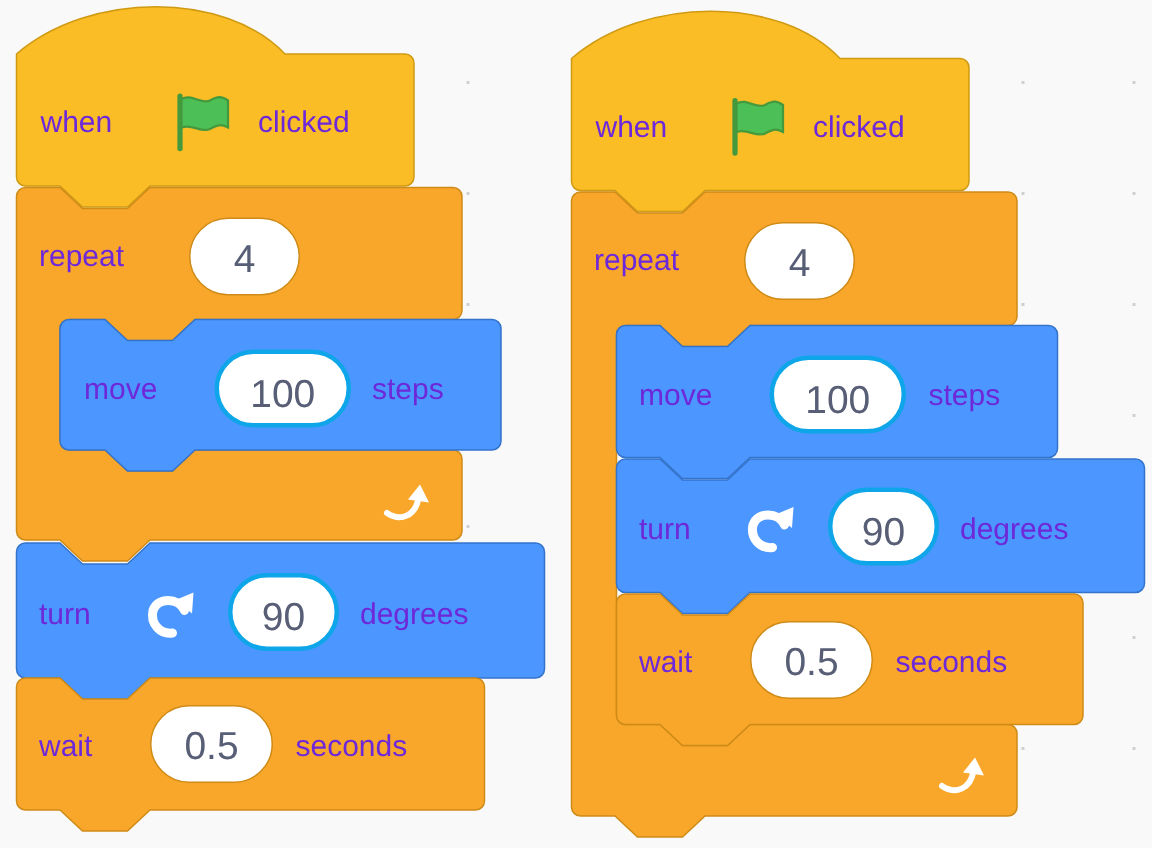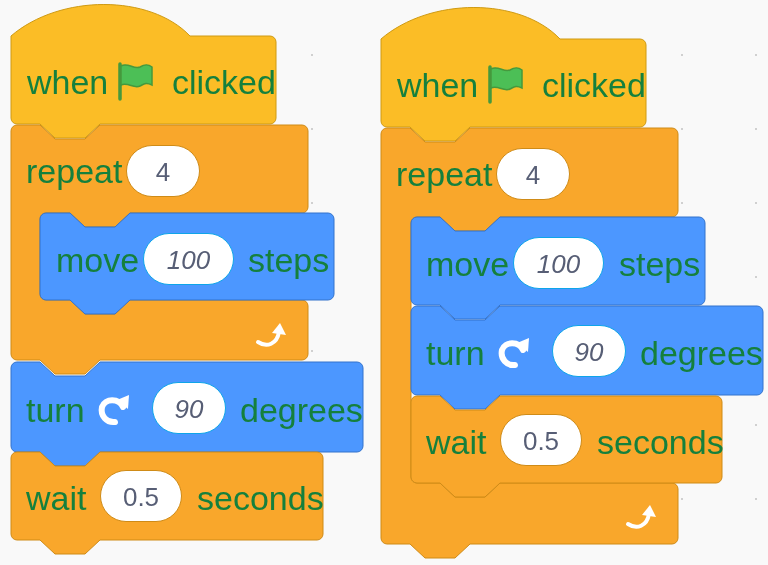--- a/index.html
+++ b/index.html
@@ -2,25 +2,25 @@
 <html><head>
 <meta charset="utf-8">
 <style>
   html,body{margin:0;padding:0;}
   body{width:768px;height:565px;position:relative;overflow:hidden;background:#f9f9f9;
     font-family:"Liberation Sans", sans-serif;}
   .grid{position:absolute;inset:0;
     background-image:radial-gradient(circle,#d0d0d0 1px,transparent 1.3px);
     background-size:74px 74px;background-position:-21px 18px;}
   svg.shapes{position:absolute;left:0;top:0;}
-  .lbl{position:absolute;color:#15803d;font-size:34px;line-height:30px;white-space:nowrap;text-align:right;}
+  .lbl{position:absolute;color:#6d28d9;font-size:20px;line-height:30px;white-space:nowrap;text-align:right;}
   .pill{position:absolute;height:52px;border-radius:26px;background:#fff;color:#575e75;
     font-size:26px;line-height:52px;text-align:center;box-sizing:border-box;}
   .pill.orange{border:1px solid #cf8b17;}
-  .pill.blue{border:1px solid #0ea5e9;font-style:italic;}
+  .pill.blue{border:3px solid #0ea5e9;}
   .icon{position:absolute;}
 </style>
 </head>
 <body>
 
 <div class="grid"></div>
 
 <svg class="shapes" width="768" height="565" viewBox="0 0 768 565">
 
   <path d="M11,36 C60,-6 150,-6 190,36 L270,36 a6,6 0 0 1 6,6 L276,118 a6,6 0 0 1 -6,6 L100,124 L85,138 L55,138 L40,124 L17,124 a6,6 0 0 1 -6,-6 Z" fill="#fbbd26" stroke="#cf9a12" stroke-width="1"></path>

